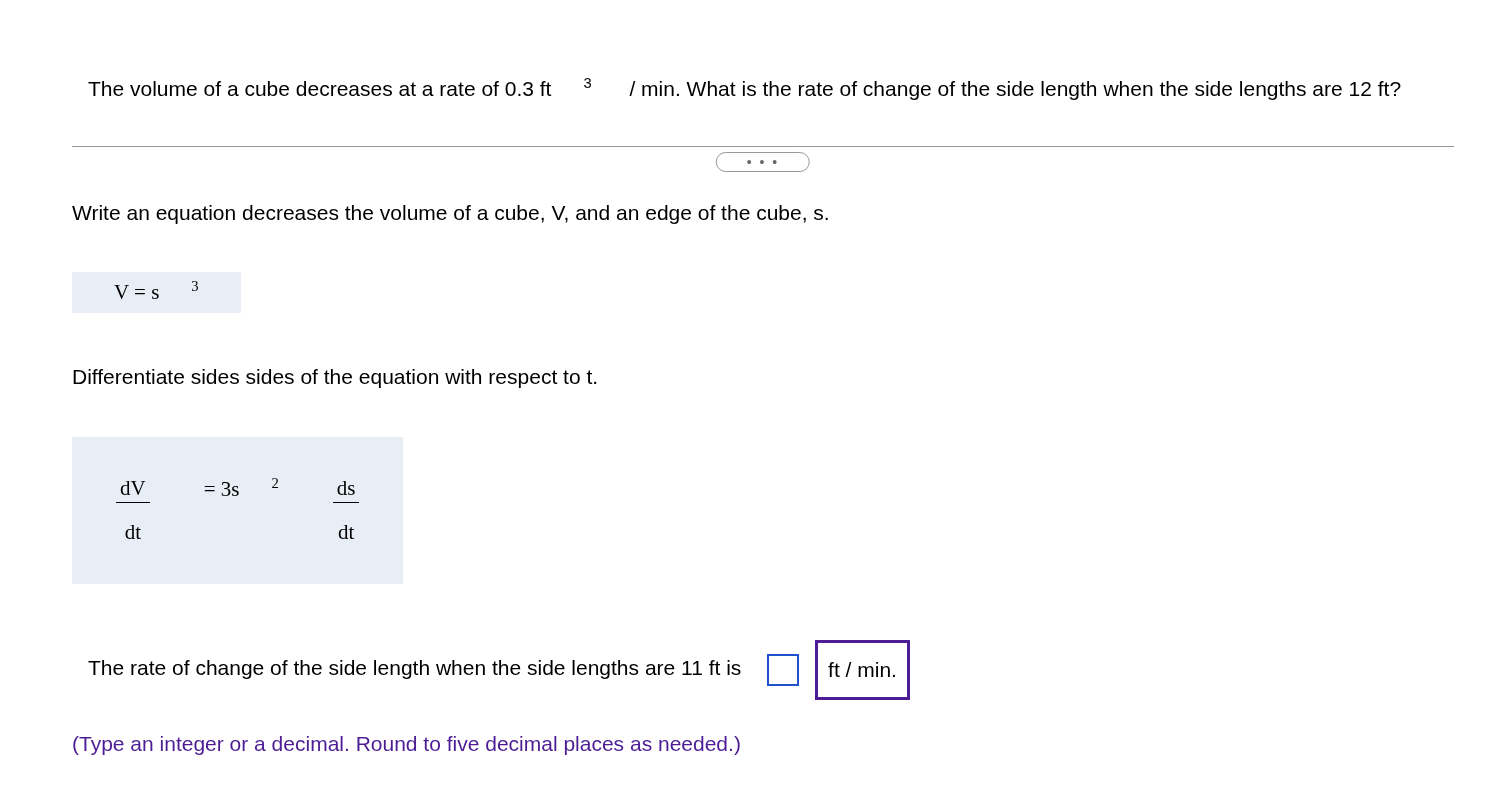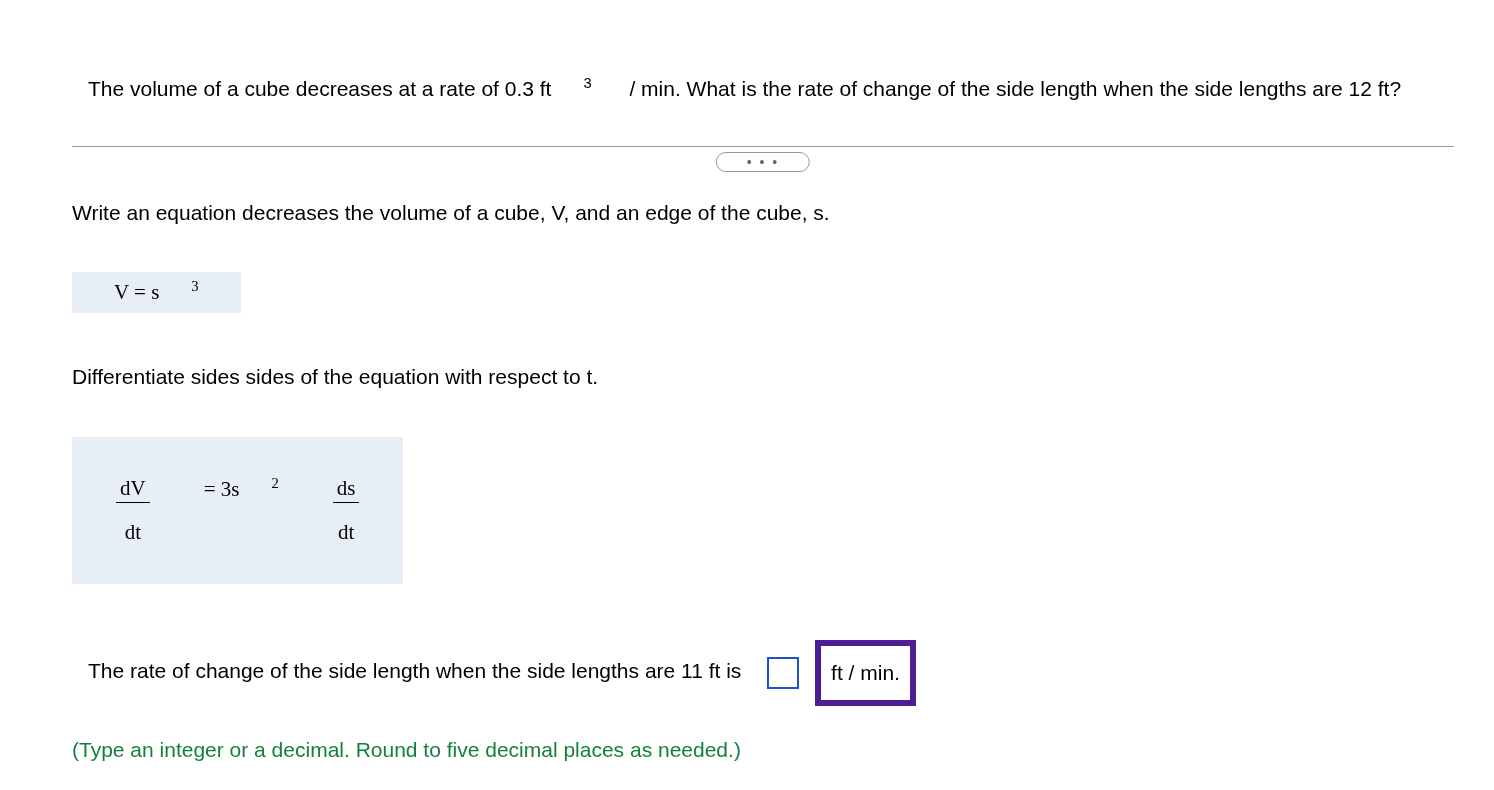--- a/index.html
+++ b/index.html
@@ -91,27 +91,27 @@
       display: inline-block;
       width: 32px;
       height: 32px;
       border: 2px solid #2050d0;
       vertical-align: middle;
       margin: 0 4px;
       background: #fff;
     }
     .answer-unit-box {
       display: inline-block;
-      border: 6px solid #4c1d95;
+      border: 3px solid #4c1d95;
       padding: 4px 10px;
       vertical-align: middle;
       margin-left: 6px;
     }
     .hint-text {
-      color: #15803d;
+      color: #4c1d95;
       margin-top: 4px;
     }
   </style>
 </head>
 <body>
 
 
 
 <div class="question-text">
   <span>The volume of a cube decreases at a rate of 0.3 ft</span><span class="sup">3</span><span> / min. What is the rate of change of the side length when the side lengths are 12 ft?</span>

